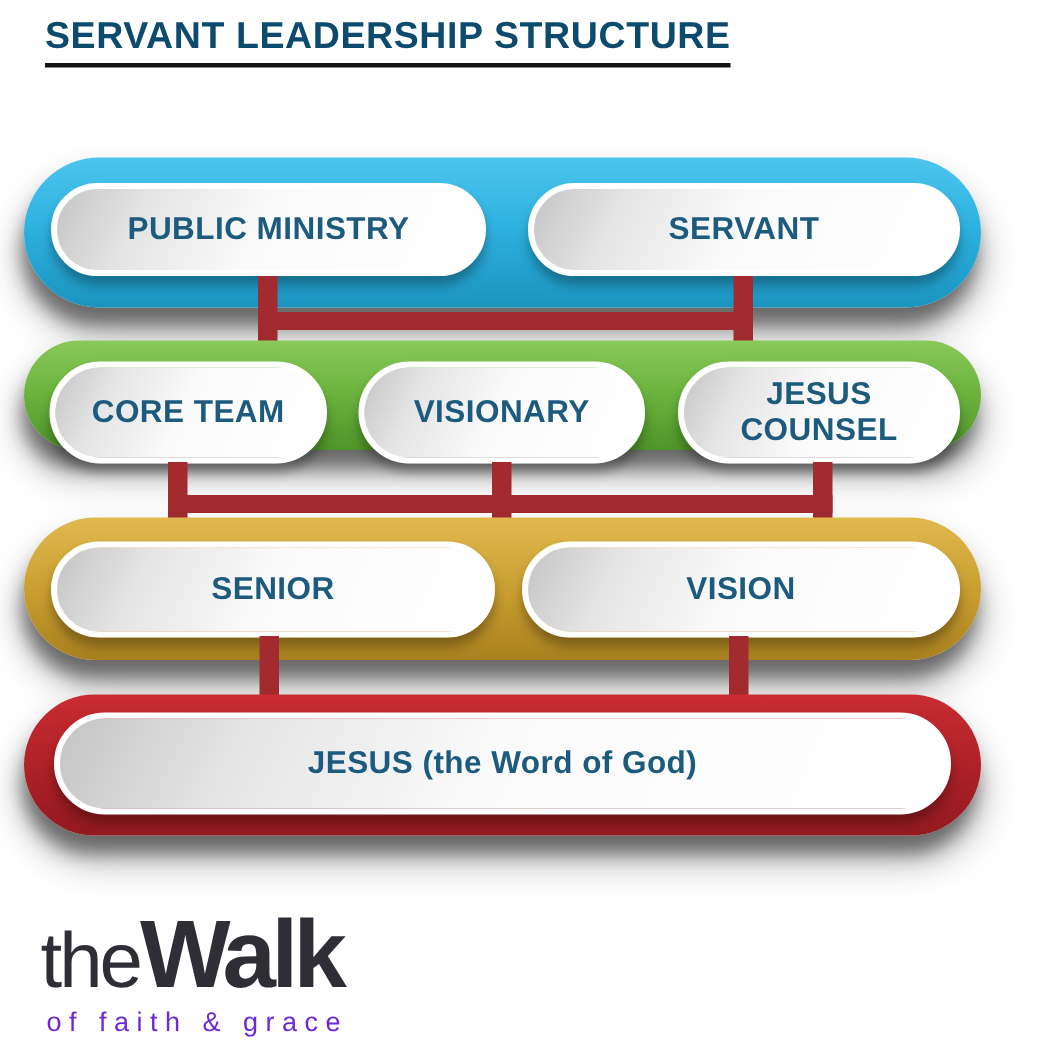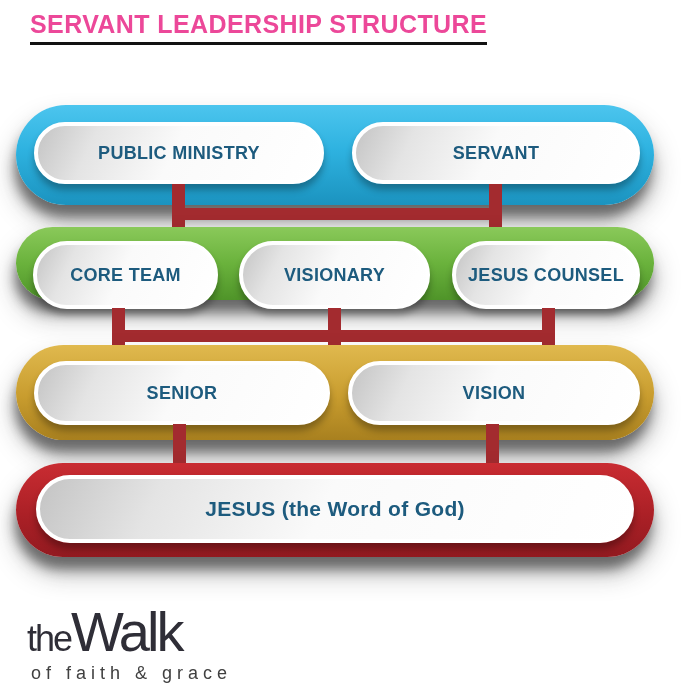--- a/index.html
+++ b/index.html
@@ -3,43 +3,43 @@
 <meta charset="utf-8">
 <style>
   html,body{margin:0;padding:0;background:#ffffff;}
   .canvas{
     position:relative;width:700px;height:700px;background:#ffffff;
     font-family:"Liberation Sans",sans-serif;overflow:hidden;
   }
   
   .title{
     position:absolute;left:30px;top:10px;
-    font-size:25px;font-weight:bold;color:#ec4899;letter-spacing:.4px;
+    font-size:25px;font-weight:bold;color:#0c4a6e;letter-spacing:.4px;
     border-bottom:3px solid #121212;padding-bottom:3px;text-align:center;
   }
   
   .row{
     position:absolute;left:16px;width:638px;border-radius:50px;
     box-shadow:-2px 13px 12px -1px rgba(38,38,38,.55), 0 16px 26px rgba(38,38,38,.35);
   }
   .row-blue {top:105px;height:100px;z-index:1;
     background:linear-gradient(180deg,#4cc5ee 0%,#2eb2e0 45%,#1b93bf 100%);}
   .row-green{top:227px;height:73px;z-index:3;
-    background:linear-gradient(180deg,#8ac95a 0%,#6ab23c 50%,#4f9429 100%);}
+    background:linear-gradient(180deg,#8ac95a 0%,#6ab23c 50%,#4f9429 100%);text-align:center;}
   .row-gold {top:345px;height:95px;z-index:5;
     background:linear-gradient(180deg,#e0b94e 0%,#c89c2e 55%,#a8801f 100%);}
   .row-red  {top:463px;height:94px;z-index:7;
     background:linear-gradient(180deg,#c92c32 0%,#ab2026 55%,#921a20 100%);}
   
   .pill{
     position:absolute;border-radius:40px;border:4px solid #ffffff;
     background:linear-gradient(115deg,#c4c4c4 0%,#e4e4e4 20%,#fafafa 48%,#ffffff 100%);
     box-shadow:0 6px 7px rgba(0,0,0,.30);
     display:flex;align-items:center;justify-content:center;
-    font-weight:bold;font-size:18px;color:#1d5b7e;letter-spacing:.3px;
+    font-weight:bold;font-size:21px;color:#1d5b7e;letter-spacing:.3px;
     box-sizing:border-box;
   }
   .row-blue  .pill{top:17px;height:62px;}
   .row-green .pill{top:14px;height:68px;}
   .row-gold  .pill{top:16px;height:64px;}
   .row-red   .pill{top:12px;height:68px;font-size:21px;}
   .p-ministry{left:18px;width:290px;}
   .p-ecclesia{left:336px;width:288px;}
   .p-core{left:17px;width:185px;}
   .p-visionary{left:223px;width:191px;}
@@ -55,23 +55,23 @@
   .c1h {left:172px;top:208px;width:330px;height:12px;}
   .c2v1{left:112px;top:308px;width:13px;height:44px;}
   .c2v2{left:328px;top:308px;width:13px;height:44px;}
   .c2v3{left:542px;top:308px;width:13px;height:44px;}
   .c2h {left:112px;top:330px;width:443px;height:12px;}
   .c3v1{left:173px;top:424px;width:13px;height:46px;}
   .c3v2{left:486px;top:424px;width:13px;height:46px;}
   
   .logo{position:absolute;left:27px;top:604px;}
   .logo-main{display:flex;align-items:baseline;color:#2f2e37;line-height:1;}
-  .logo-the{font-size:36px;font-weight:normal;letter-spacing:-2px;}
-  .logo-walk{font-size:56px;font-weight:normal;letter-spacing:-3px;}
-  .logo-tag{margin-top:3px;margin-left:4px;font-size:18px;color:#404040;letter-spacing:5px;white-space:nowrap;}
+  .logo-the{font-size:52px;font-weight:normal;letter-spacing:-2px;}
+  .logo-walk{font-size:64px;font-weight:bold;letter-spacing:-3px;}
+  .logo-tag{margin-top:3px;margin-left:4px;font-size:18px;color:#6d28d9;letter-spacing:5px;white-space:nowrap;}
 </style>
 </head>
 <body>
 
 <div class="canvas">
 
   <div class="title">SERVANT LEADERSHIP STRUCTURE</div>
 
   <div class="conn c1 c1v1"></div>
   <div class="conn c1 c1v2"></div>

